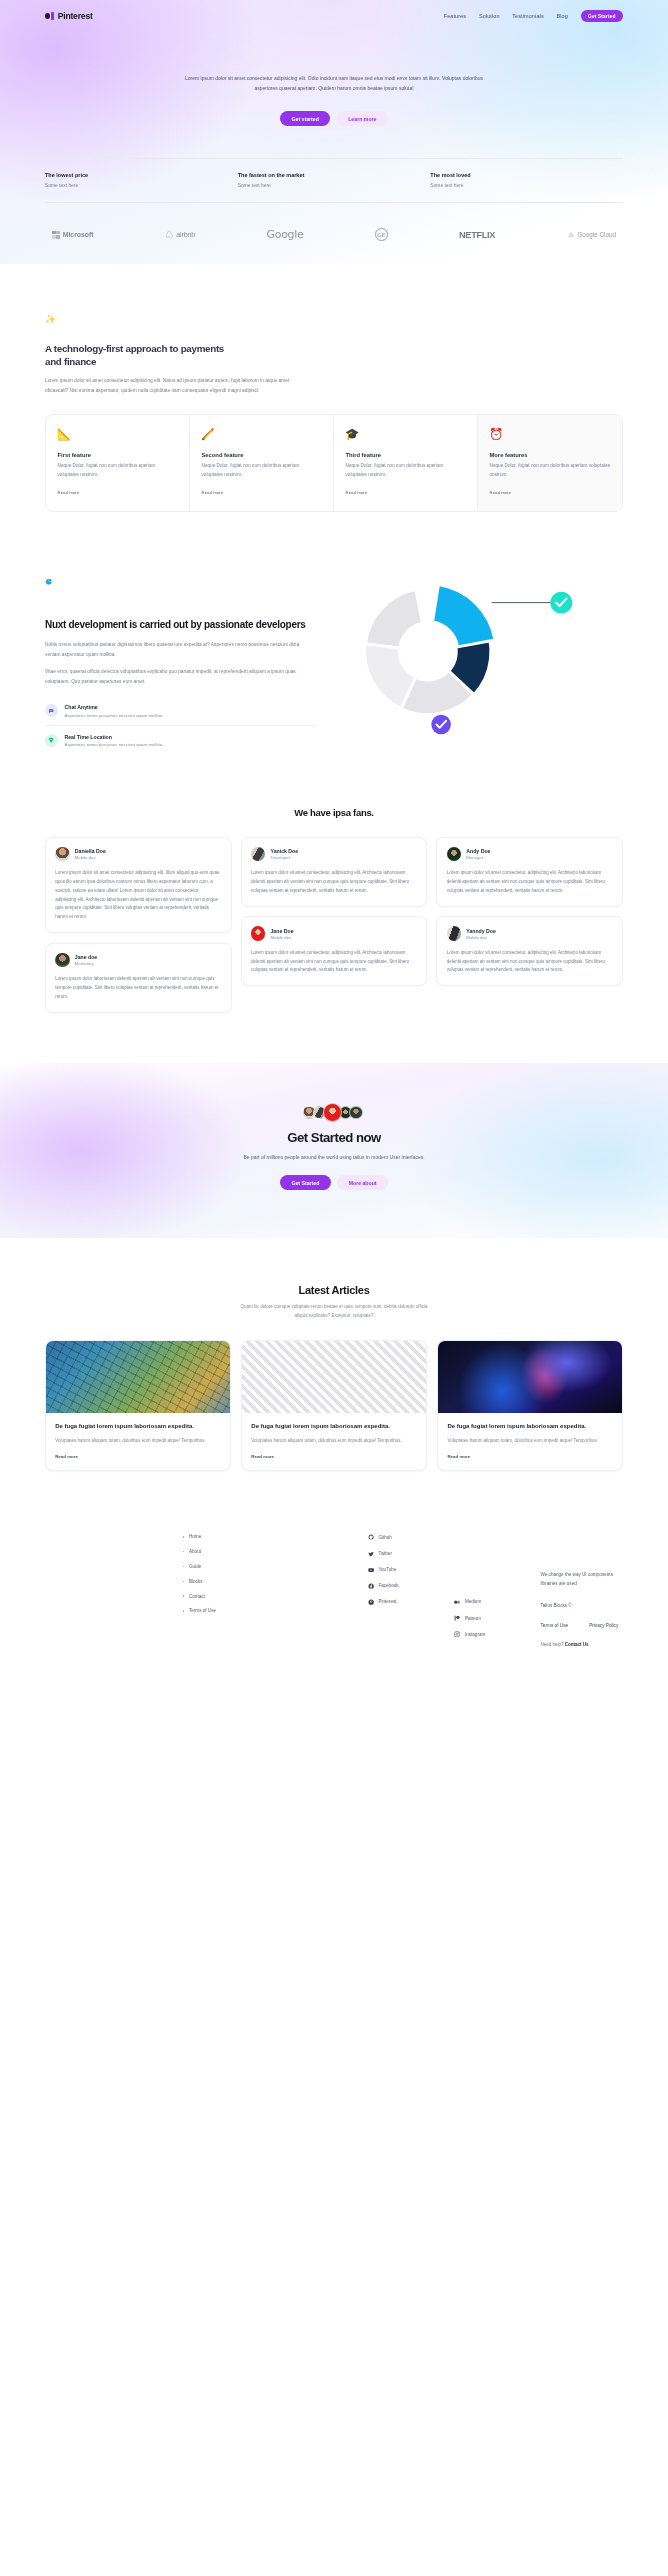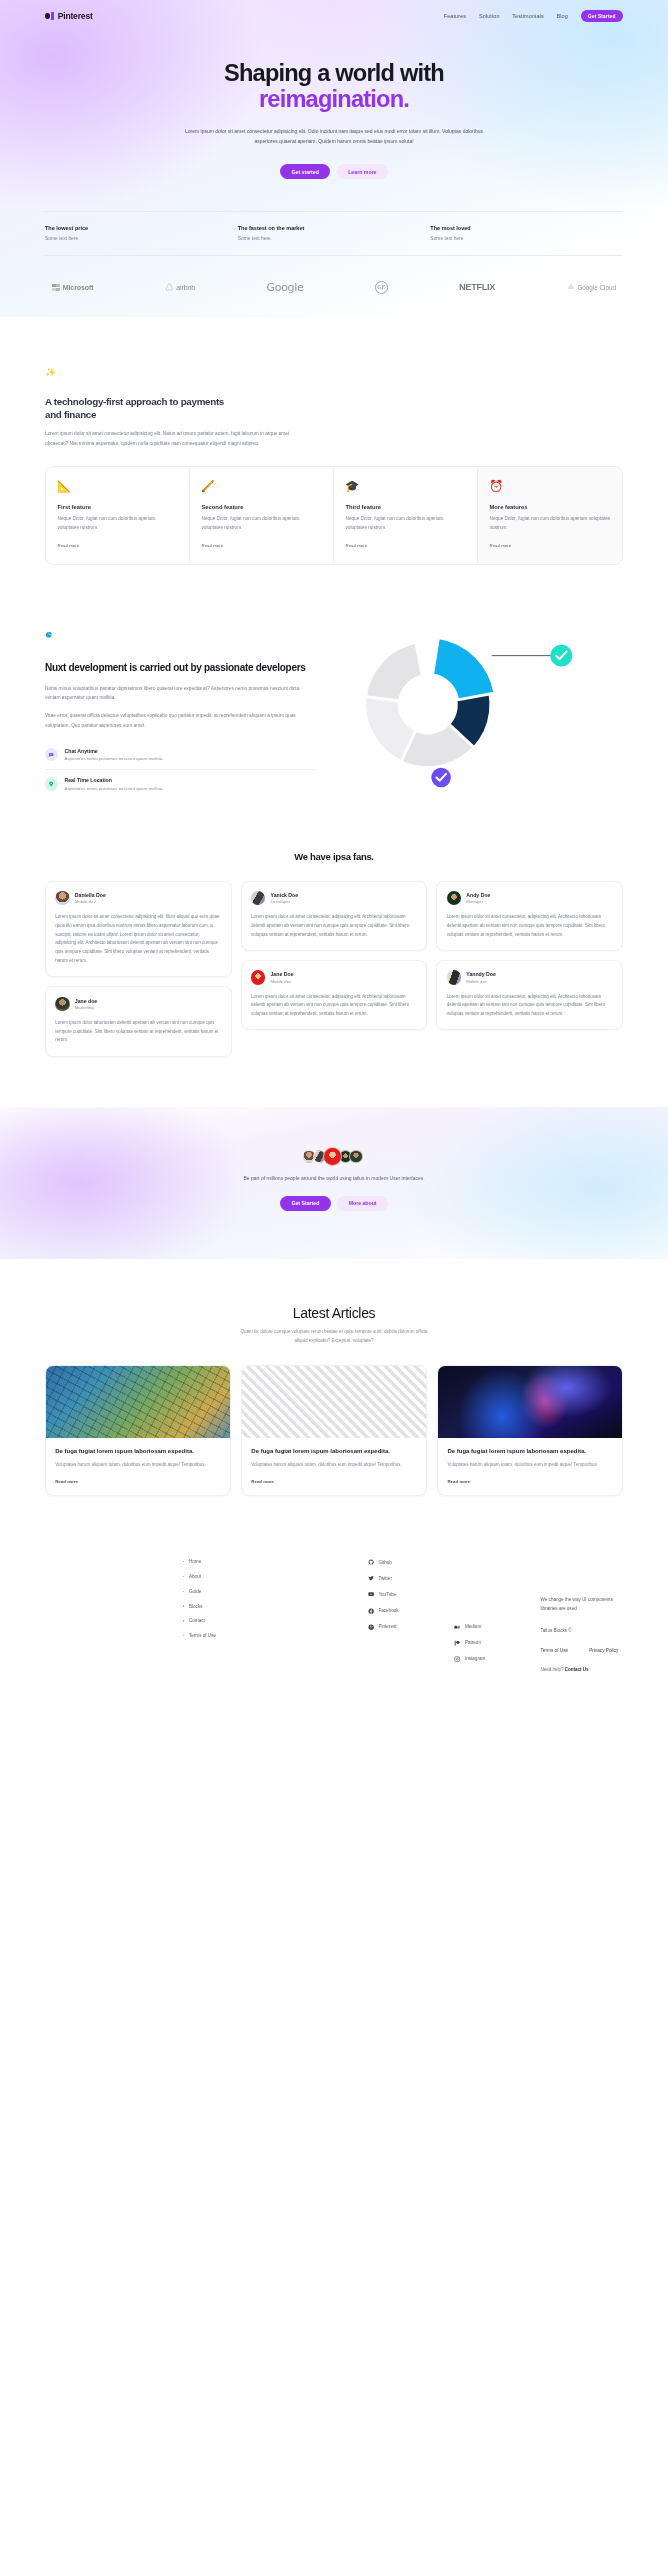--- a/index.html
+++ b/index.html
@@ -108,21 +108,21 @@
   .feature-h { font-size: 5.8px; font-weight: 700; color: #2c2f40; margin-top: 11.5px; }
   .feature-p { font-size: 4.7px; line-height: 1.85; color: #7d8194; margin-top: 4.6px; }
   .feature-link { font-size: 4.4px; color: #5b5f73; margin-top: 10.4px; display: inline-block; text-decoration: none; }
 
   
   .sec-nuxt { padding-top: 53px; display: grid; grid-template-columns: 271px 1fr; gap: 17.3px; align-items: start; }
   .nuxt-left { padding-top: 12.7px; }
   .nuxt-icon { font-size: 7.5px; }
   h2.nuxt-title {
     font-size: 10px; font-weight: 700; letter-spacing: -0.3px; line-height: 1.32;
-    color: #15161e; margin-top: 21px;
+    color: #15161e; margin-top: 30px;
   }
   .nuxt-p { font-size: 4.8px; line-height: 2.0; color: #7a7e92; margin-top: 9.2px; }
   .nuxt-p.second { margin-top: 8px; }
   .nuxt-items { margin-top: 10.4px; }
   .nuxt-item { display: flex; gap: 6.3px; align-items: flex-start; padding: 7.5px 0; }
   .nuxt-item + .nuxt-item { border-top: 0.6px solid #eeeef3; }
   .nuxt-badge {
     width: 13.2px; height: 13.2px; border-radius: 50%; flex: 0 0 13.2px;
     display: flex; align-items: center; justify-content: center;
   }
@@ -160,21 +160,21 @@
     width: 13.2px; height: 13.2px; border-radius: 50%; margin-left: -2.9px;
     background-size: cover; border: 1.2px solid rgba(255,255,255,.65);
   }
   .avatars span.big { width: 19px; height: 19px; z-index: 3; }
   h2.cta-title { font-size: 13.2px; font-weight: 700; letter-spacing: -0.5px; color: #16171f; margin-top: 8px; }
   .cta-p { font-size: 5px; color: #5a5e72; margin-top: 9.2px; }
   .cta-btns { margin-top: 15px; display: flex; gap: 6.3px; justify-content: center; }
 
   
   .sec-articles { padding-top: 46px; text-align: center; }
-  h2.art-title { font-size: 14px; font-weight: 400; letter-spacing: -0.3px; color: #15161e; }
+  h2.art-title { font-size: 11px; font-weight: 700; letter-spacing: -0.3px; color: #15161e; }
   .art-sub { font-size: 4.5px; line-height: 1.9; color: #878b9d; margin: 7px auto 0; max-width: 190px; }
   .art-grid { margin-top: 19.6px; display: grid; grid-template-columns: repeat(3, 1fr); gap: 10.4px; text-align: left; }
   .art-card {
     border: 0.6px solid #eff0f4; border-radius: 8px; overflow: hidden; background: #fff;
     box-shadow: 0 0.6px 1.7px rgba(20,20,40,.04);
   }
   .art-img { height: 72px; }
   .art-img.solar {
     background:
       repeating-linear-gradient(28deg, rgba(0,0,0,.22) 0 1.2px, rgba(0,0,0,0) 1.2px 7.5px),
@@ -233,24 +233,20 @@
       <div class="nav-links">
         <a class="nav-link" href="#">Features</a>
         <a class="nav-link" href="#">Solution</a>
         <a class="nav-link" href="#">Testimonials</a>
         <a class="nav-link" href="#">Blog</a>
         <button class="btn-nav">Get Started</button>
       </div>
     </nav>
 
     <div class="hero-body">
-      <h1 class="hero-title">
-        <span>Shaping a world with</span>
-        <span class="accent">reimagination.</span>
-      </h1>
       <p class="hero-sub">Lorem ipsum dolor sit amet consectetur adipisicing elit. Odio incidunt nam itaque sed eius modi error totam sit illum. Voluptas doloribus asperiores quaerat aperiam. Quidem harum omnis beatae ipsum soluta!</p>
       <div class="hero-ctas">
         <button class="btn-primary">Get started</button>
         <button class="btn-soft">Learn more</button>
       </div>
     </div>
 
     <div class="stats">
       <div>
         <div class="stat-h">The lowest price</div>
@@ -481,20 +477,21 @@
   </section>
 
   <section class="cta">
     <div class="avatars">
       <span style="background:radial-gradient(circle at 50% 35%,#caa07e 0 30%,#6a4a3a 31% 58%,#cfd8d4 59% 100%)"></span>
       <span style="background:linear-gradient(120deg,#d7cdbd 0 35%,#3b3b40 36% 70%,#8c9098 71% 100%)"></span>
       <span class="big" style="background:radial-gradient(circle at 50% 40%,#e8c39e 0 24%,#e11d1d 25% 100%)"></span>
       <span style="background:radial-gradient(circle at 50% 42%,#c79a76 0 26%,#13331f 27% 100%)"></span>
       <span style="background:radial-gradient(circle at 50% 38%,#b98f6f 0 28%,#2f3b2c 29% 100%)"></span>
     </div>
+    <h2 class="cta-title">Get Started now</h2>
     <p class="cta-p">Be part of millions people around the world using tailus in modern User interfaces.</p>
     <div class="cta-btns">
       <button class="btn-primary">Get Started</button>
       <button class="btn-soft">More about</button>
     </div>
   </section>
 
   <section class="sec sec-articles">
     <h2 class="art-title">Latest Articles</h2>
     <p class="art-sub">Quam fa: dolore cumque voluptate rerum beatae er quia. tempore sunt: debitis dolorum officia aliquid explicabo? Excepturi, voluptate?</p>

